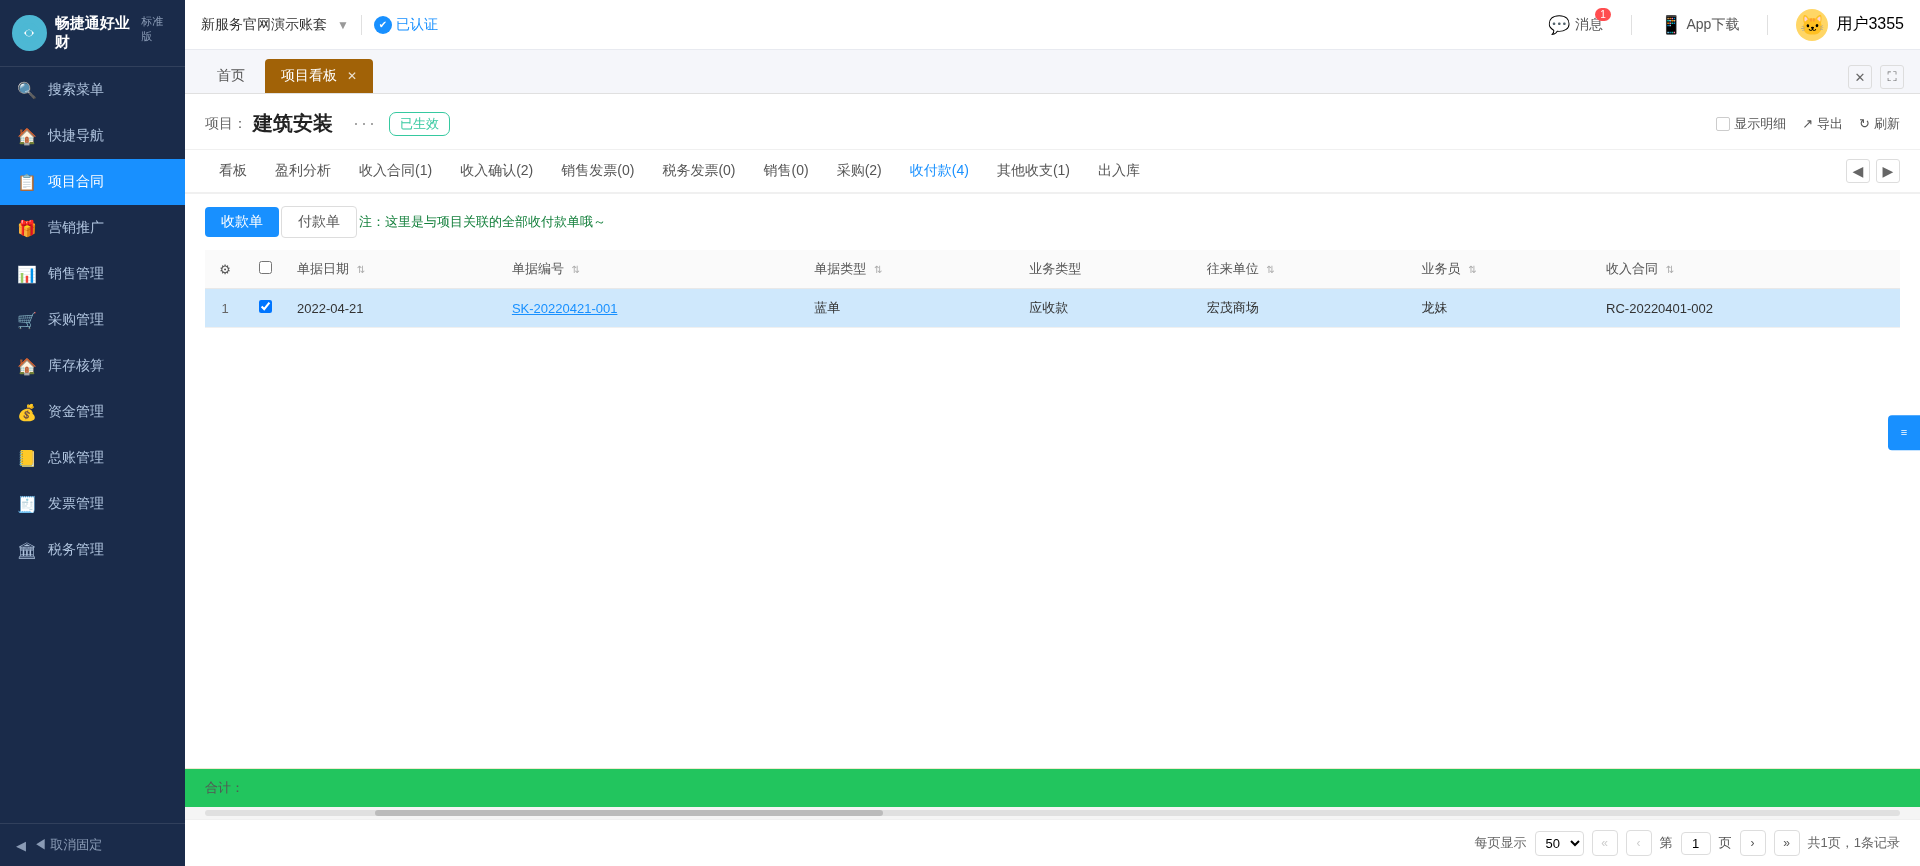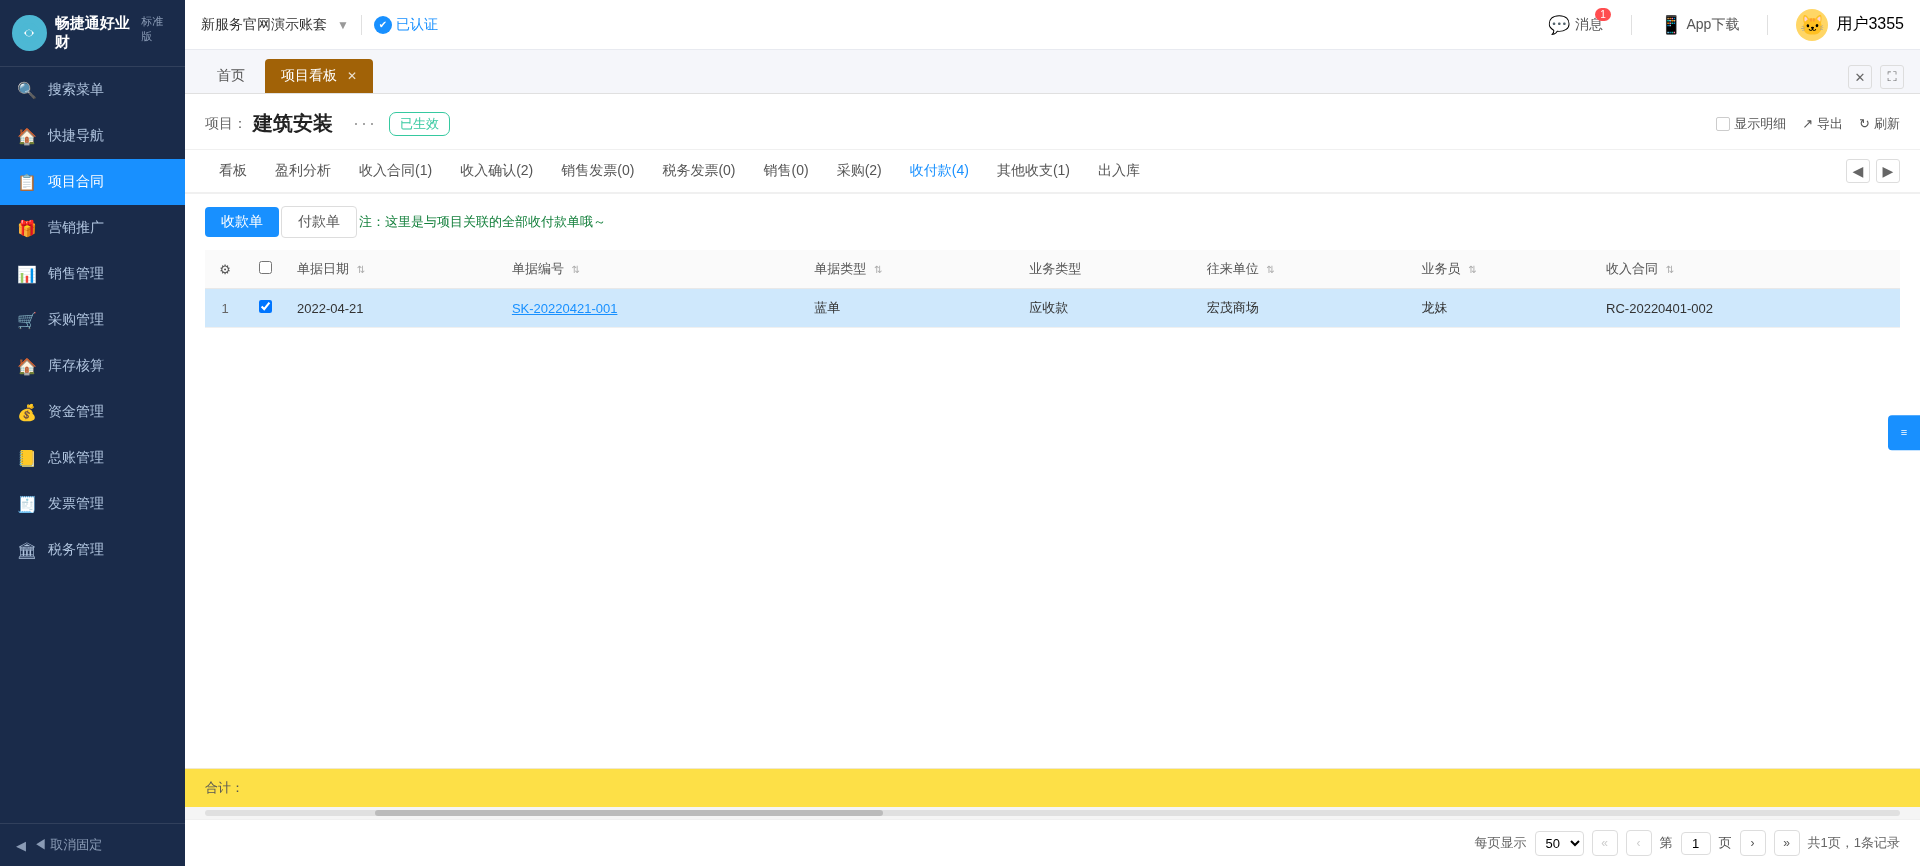--- a/index.html
+++ b/index.html
@@ -405,21 +405,21 @@
       width: 40px;
       text-align: center;
     }
     .th-checkbox {
       width: 40px;
       text-align: center;
     }
 
     
     .total-row {
-      background: #fde047;
+      background: #22c55e;
       padding: 10px 20px;
       font-size: 13px;
       color: #555;
       border-top: 1px solid #f0e8d0;
       flex-shrink: 0;
     }
 
     
     .scrollbar-row {
       height: 12px;

